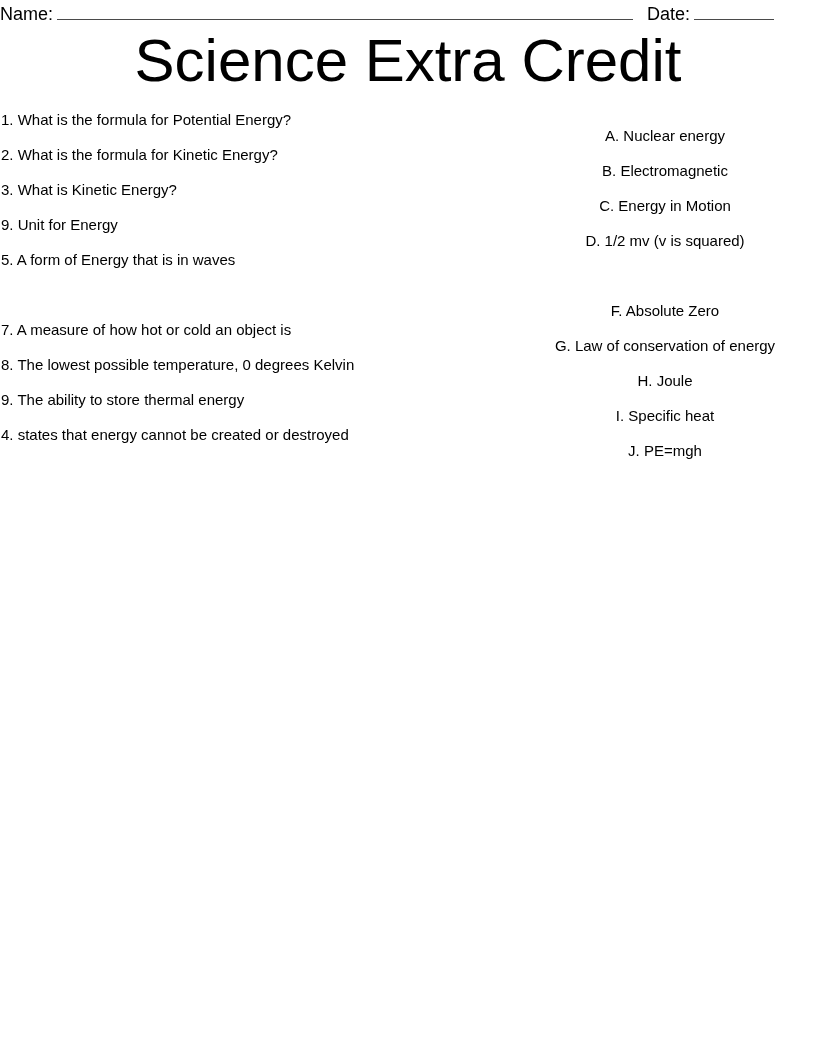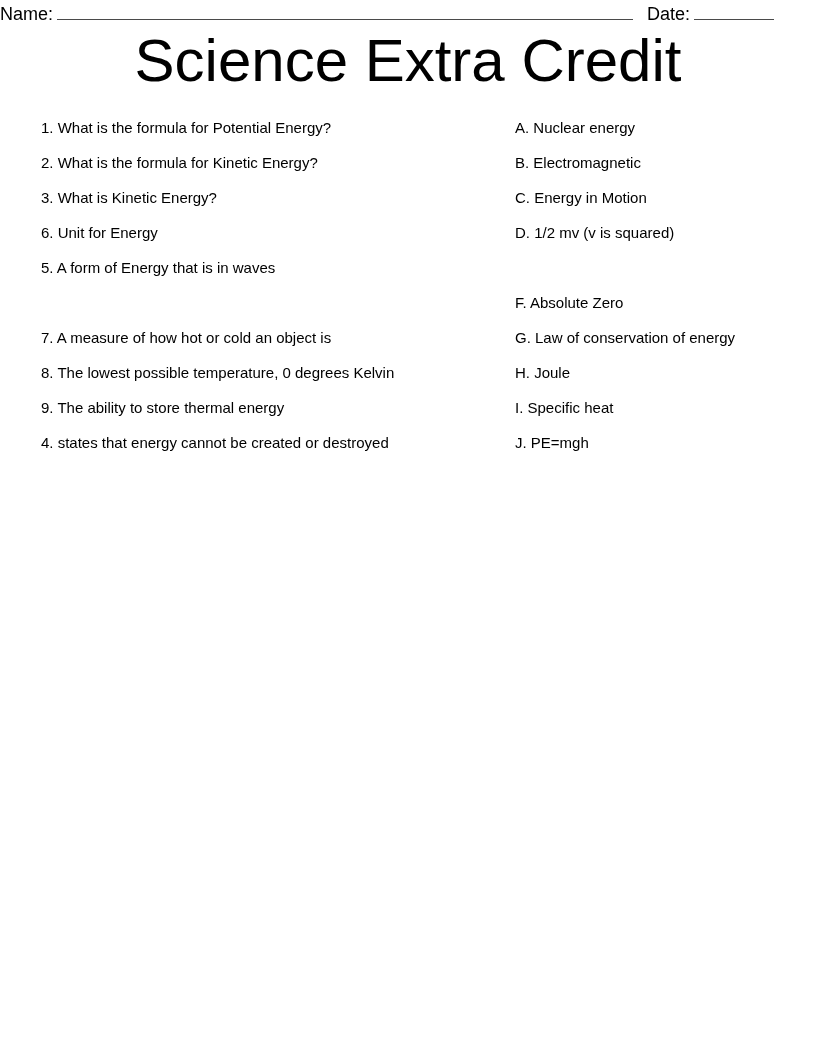--- a/index.html
+++ b/index.html
@@ -77,31 +77,31 @@
   }
   .match-row {
     position: relative;
     height: 35px;
     line-height: 22px;
     font-size: 15px;
   }
   .col-question {
     position: absolute;
     left: 1px;
-    top: 12px;
+    top: 4px;
     width: 500px;
     white-space: nowrap;
-    padding-left: 40px;
   }
   .col-answer {
     position: absolute;
     left: 515px;
-    top: 12px;
+    top: 20px;
     width: 300px;
     white-space: nowrap;
+    text-align: center;
   }
 </style>
 </head>
 <body>
 
 <div class="page">
 
   <div class="header-line">
     <span class="header-field"><span class="field-label">Name:</span><span class="field-rule rule-name"></span></span><span class="gap-between-fields"></span><span class="header-field"><span class="field-label">Date:</span><span class="field-rule rule-date"></span></span>
   </div>
@@ -119,21 +119,21 @@
       <div class="col-question">2. What is the formula for Kinetic Energy?</div>
       <div class="col-answer">B. Electromagnetic</div>
     </div>
 
     <div class="match-row">
       <div class="col-question">3. What is Kinetic Energy?</div>
       <div class="col-answer">C. Energy in Motion</div>
     </div>
 
     <div class="match-row">
-      <div class="col-question">6. Unit for Energy</div>
+      <div class="col-question">9. Unit for Energy</div>
       <div class="col-answer">D. 1/2 mv (v is squared)</div>
     </div>
 
     <div class="match-row">
       <div class="col-question">5. A form of Energy that is in waves</div>
     </div>
 
     <div class="match-row">
       <div class="col-answer">F. Absolute Zero</div>
     </div>

